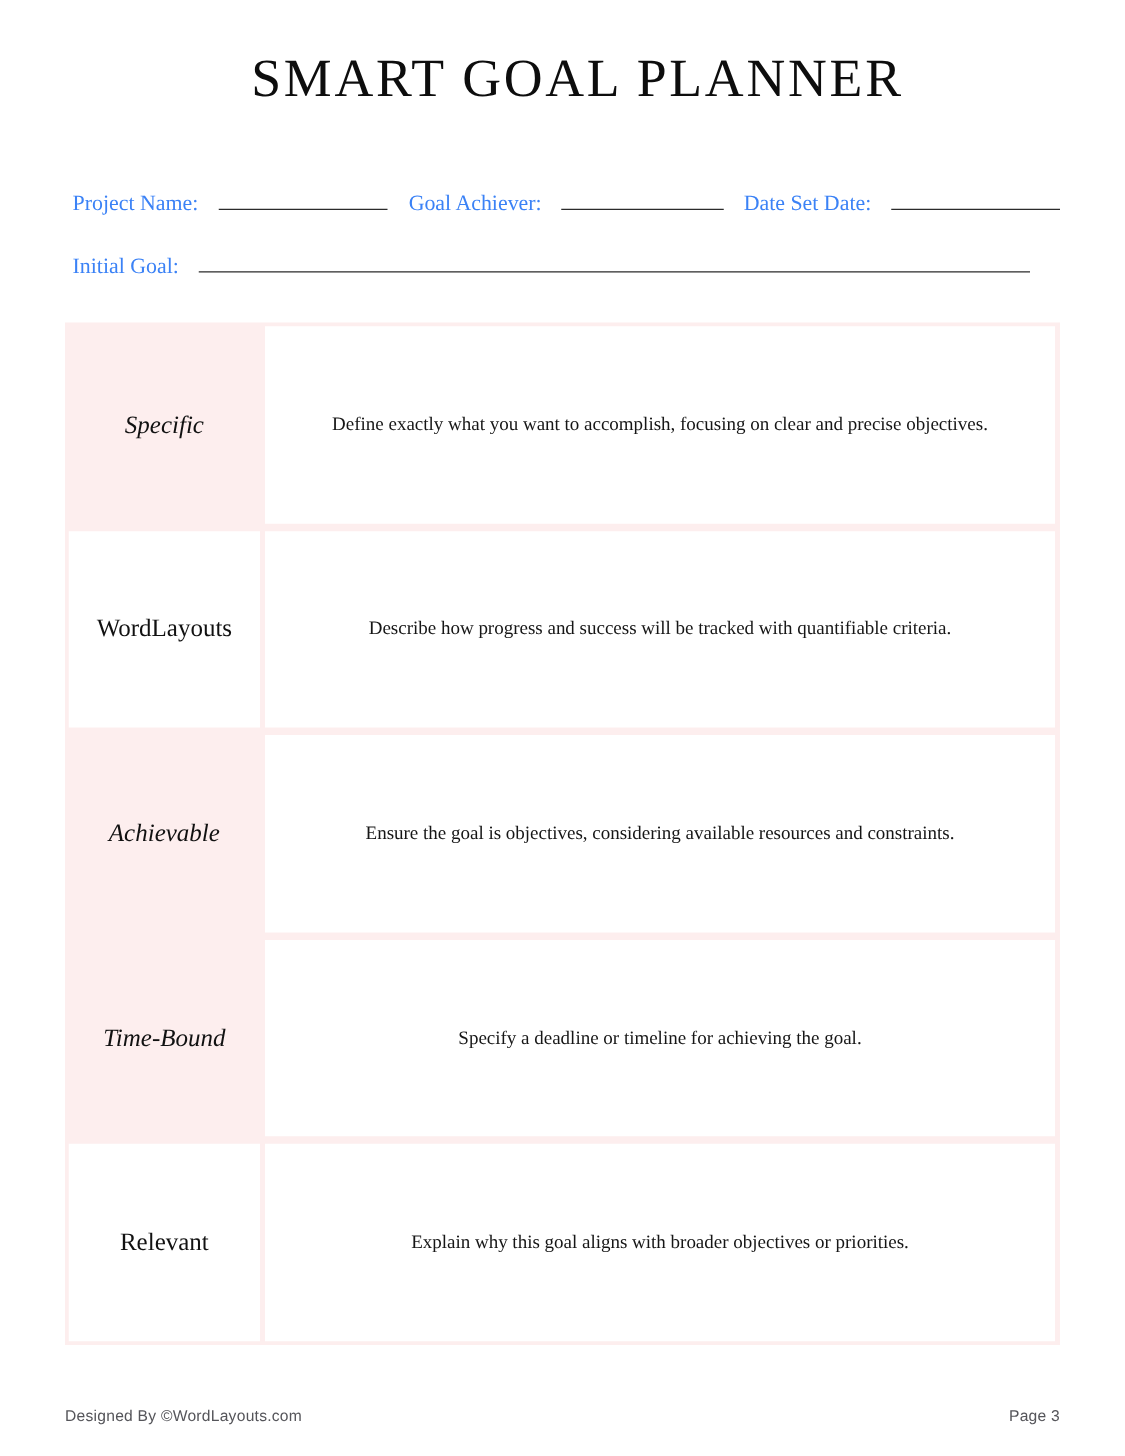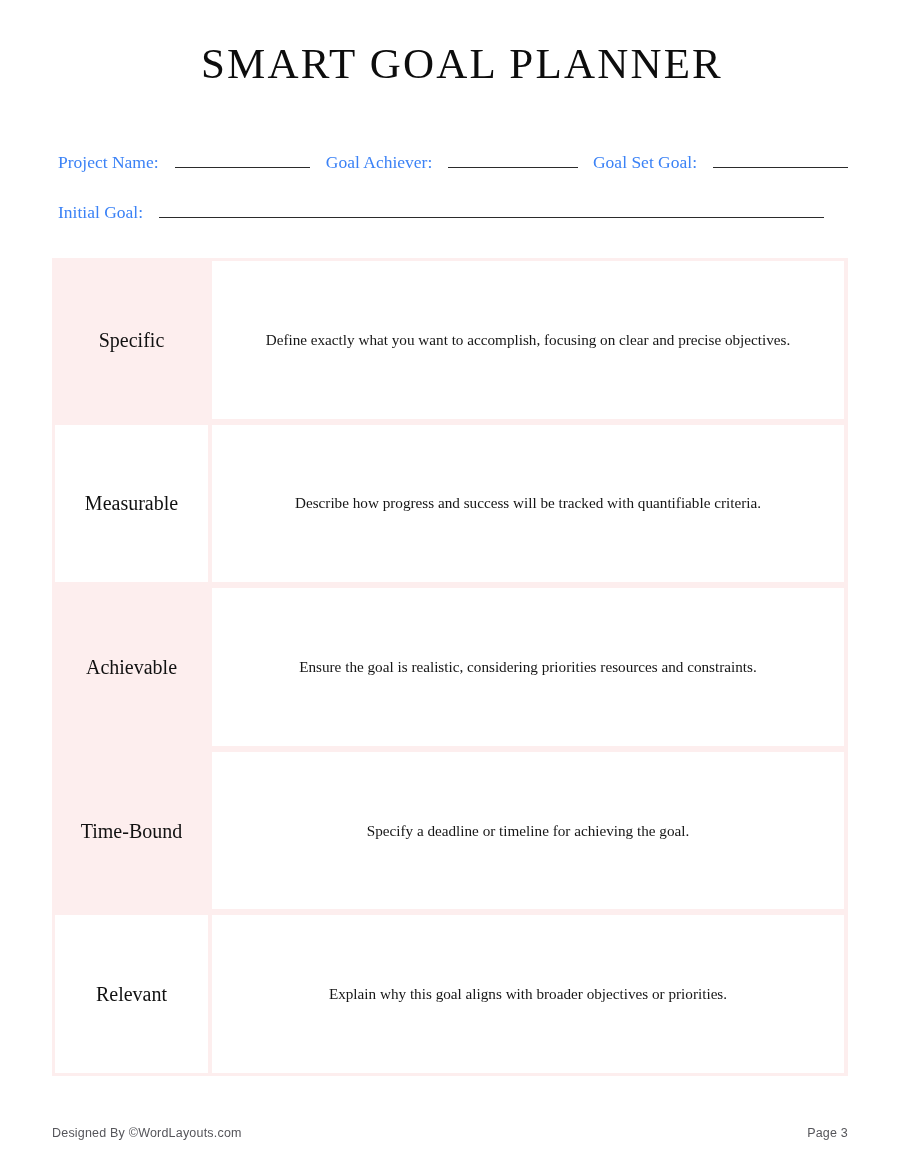--- a/index.html
+++ b/index.html
@@ -112,21 +112,21 @@
     align-items: center;
     justify-content: center;
     box-sizing: border-box;
     margin: 3px 0 3px 3px;
     font-size: 20px;
     font-family: "Liberation Serif", "DejaVu Serif", serif;
     color: #111111;
     text-align: center;
     line-height: 1.2;
   }
-  .cell-label.tint  { background: #fdeeee; }
+  .cell-label.tint  { background: #fdeeee; font-style: italic; }
   .cell-label.plain { background: #ffffff; }
 
   .cell-content {
     flex: 1 1 auto;
     background: #ffffff;
     margin: 3px 4px 3px 4px;
     box-sizing: border-box;
     display: flex;
     align-items: center;
     justify-content: center;
@@ -174,21 +174,21 @@
       <div class="gap-a"></div>
 
       <div class="field">
         <span class="field-label">Goal Achiever:</span>
         <span class="field-line line-achiever"></span>
       </div>
 
       <div class="gap-b"></div>
 
       <div class="field">
-        <span class="field-label">Goal Set Goal:</span>
+        <span class="field-label">Date Set Date:</span>
         <span class="field-line line-date"></span>
       </div>
 
     </div>
 
     <div class="field-row row-2">
       <div class="field">
         <span class="field-label">Initial Goal:</span>
         <span class="field-line line-goal"></span>
       </div>
@@ -197,27 +197,27 @@
   </div>
 
   <div class="smart-table">
 
     <div class="smart-row">
       <div class="cell-label tint">Specific</div>
       <div class="cell-content">Define exactly what you want to accomplish, focusing on clear and precise objectives.</div>
     </div>
 
     <div class="smart-row">
-      <div class="cell-label plain">Measurable</div>
+      <div class="cell-label plain">WordLayouts</div>
       <div class="cell-content">Describe how progress and success will be tracked with quantifiable criteria.</div>
     </div>
 
     <div class="smart-row">
       <div class="cell-label tint">Achievable</div>
-      <div class="cell-content">Ensure the goal is realistic, considering priorities resources and constraints.</div>
+      <div class="cell-content">Ensure the goal is objectives, considering available resources and constraints.</div>
     </div>
 
     <div class="smart-row">
       <div class="cell-label tint">Time-Bound</div>
       <div class="cell-content">Specify a deadline or timeline for achieving the goal.</div>
     </div>
 
     <div class="smart-row">
       <div class="cell-label plain">Relevant</div>
       <div class="cell-content">Explain why this goal aligns with broader objectives or priorities.</div>

